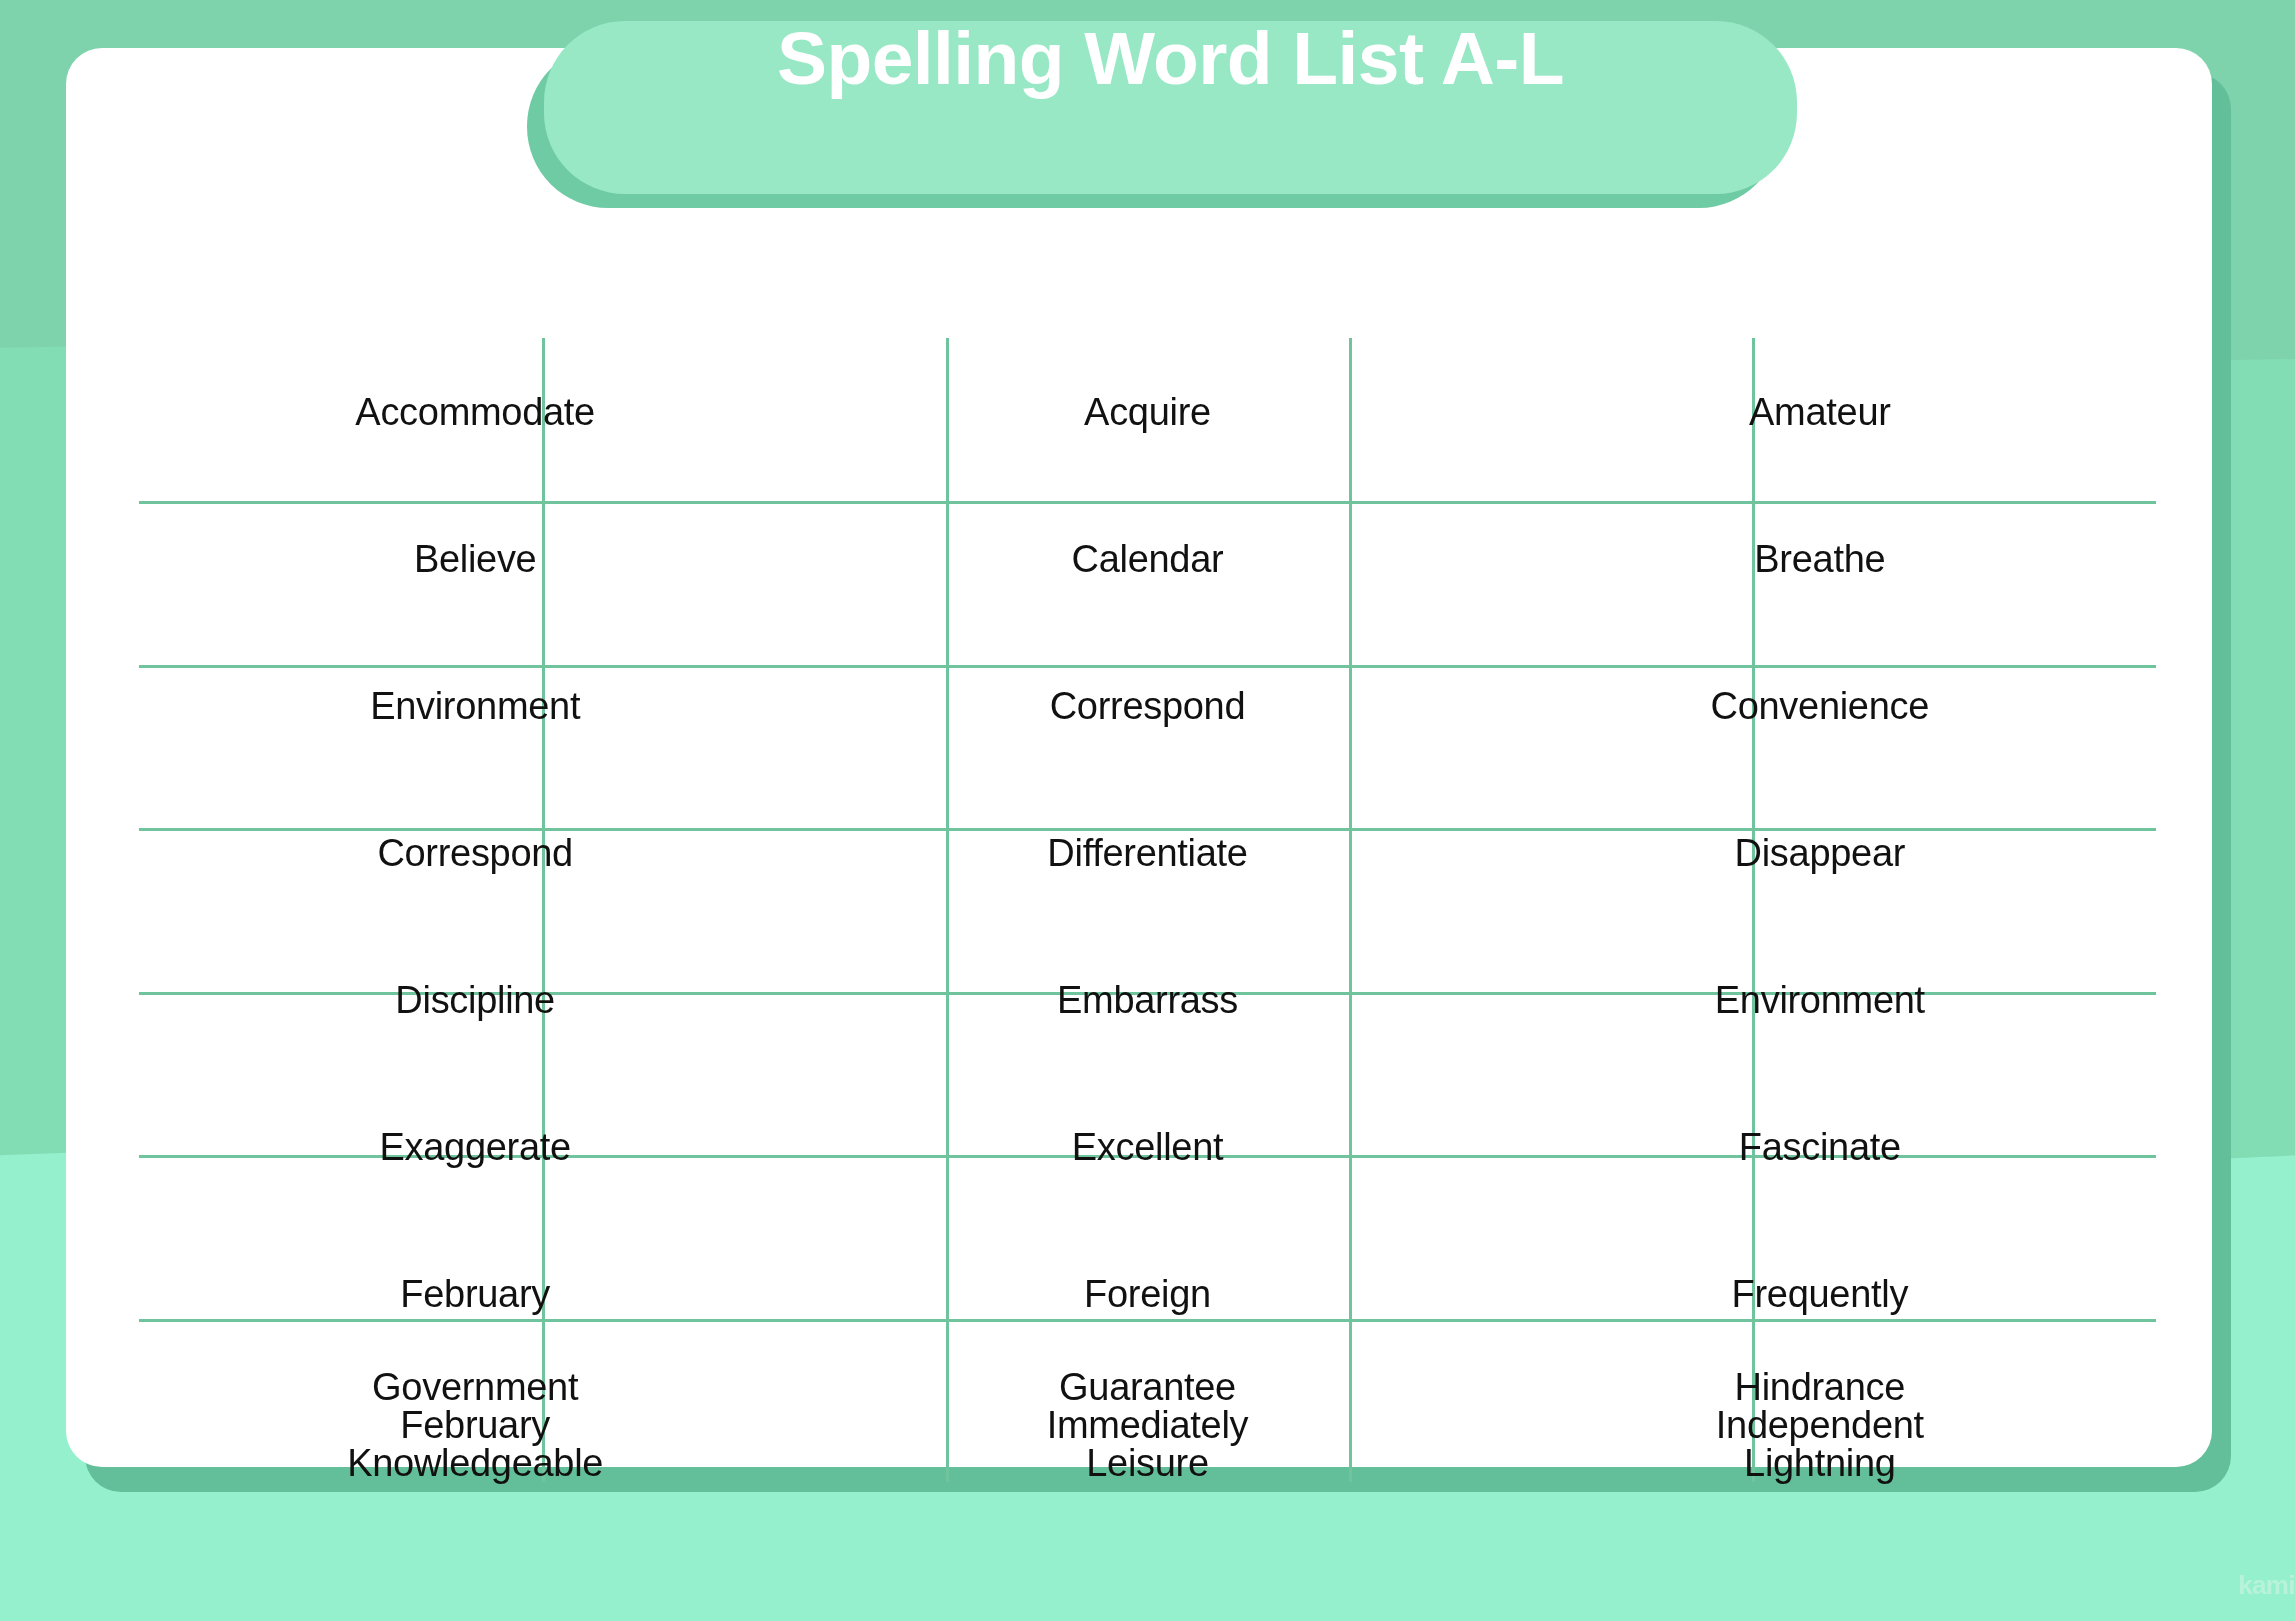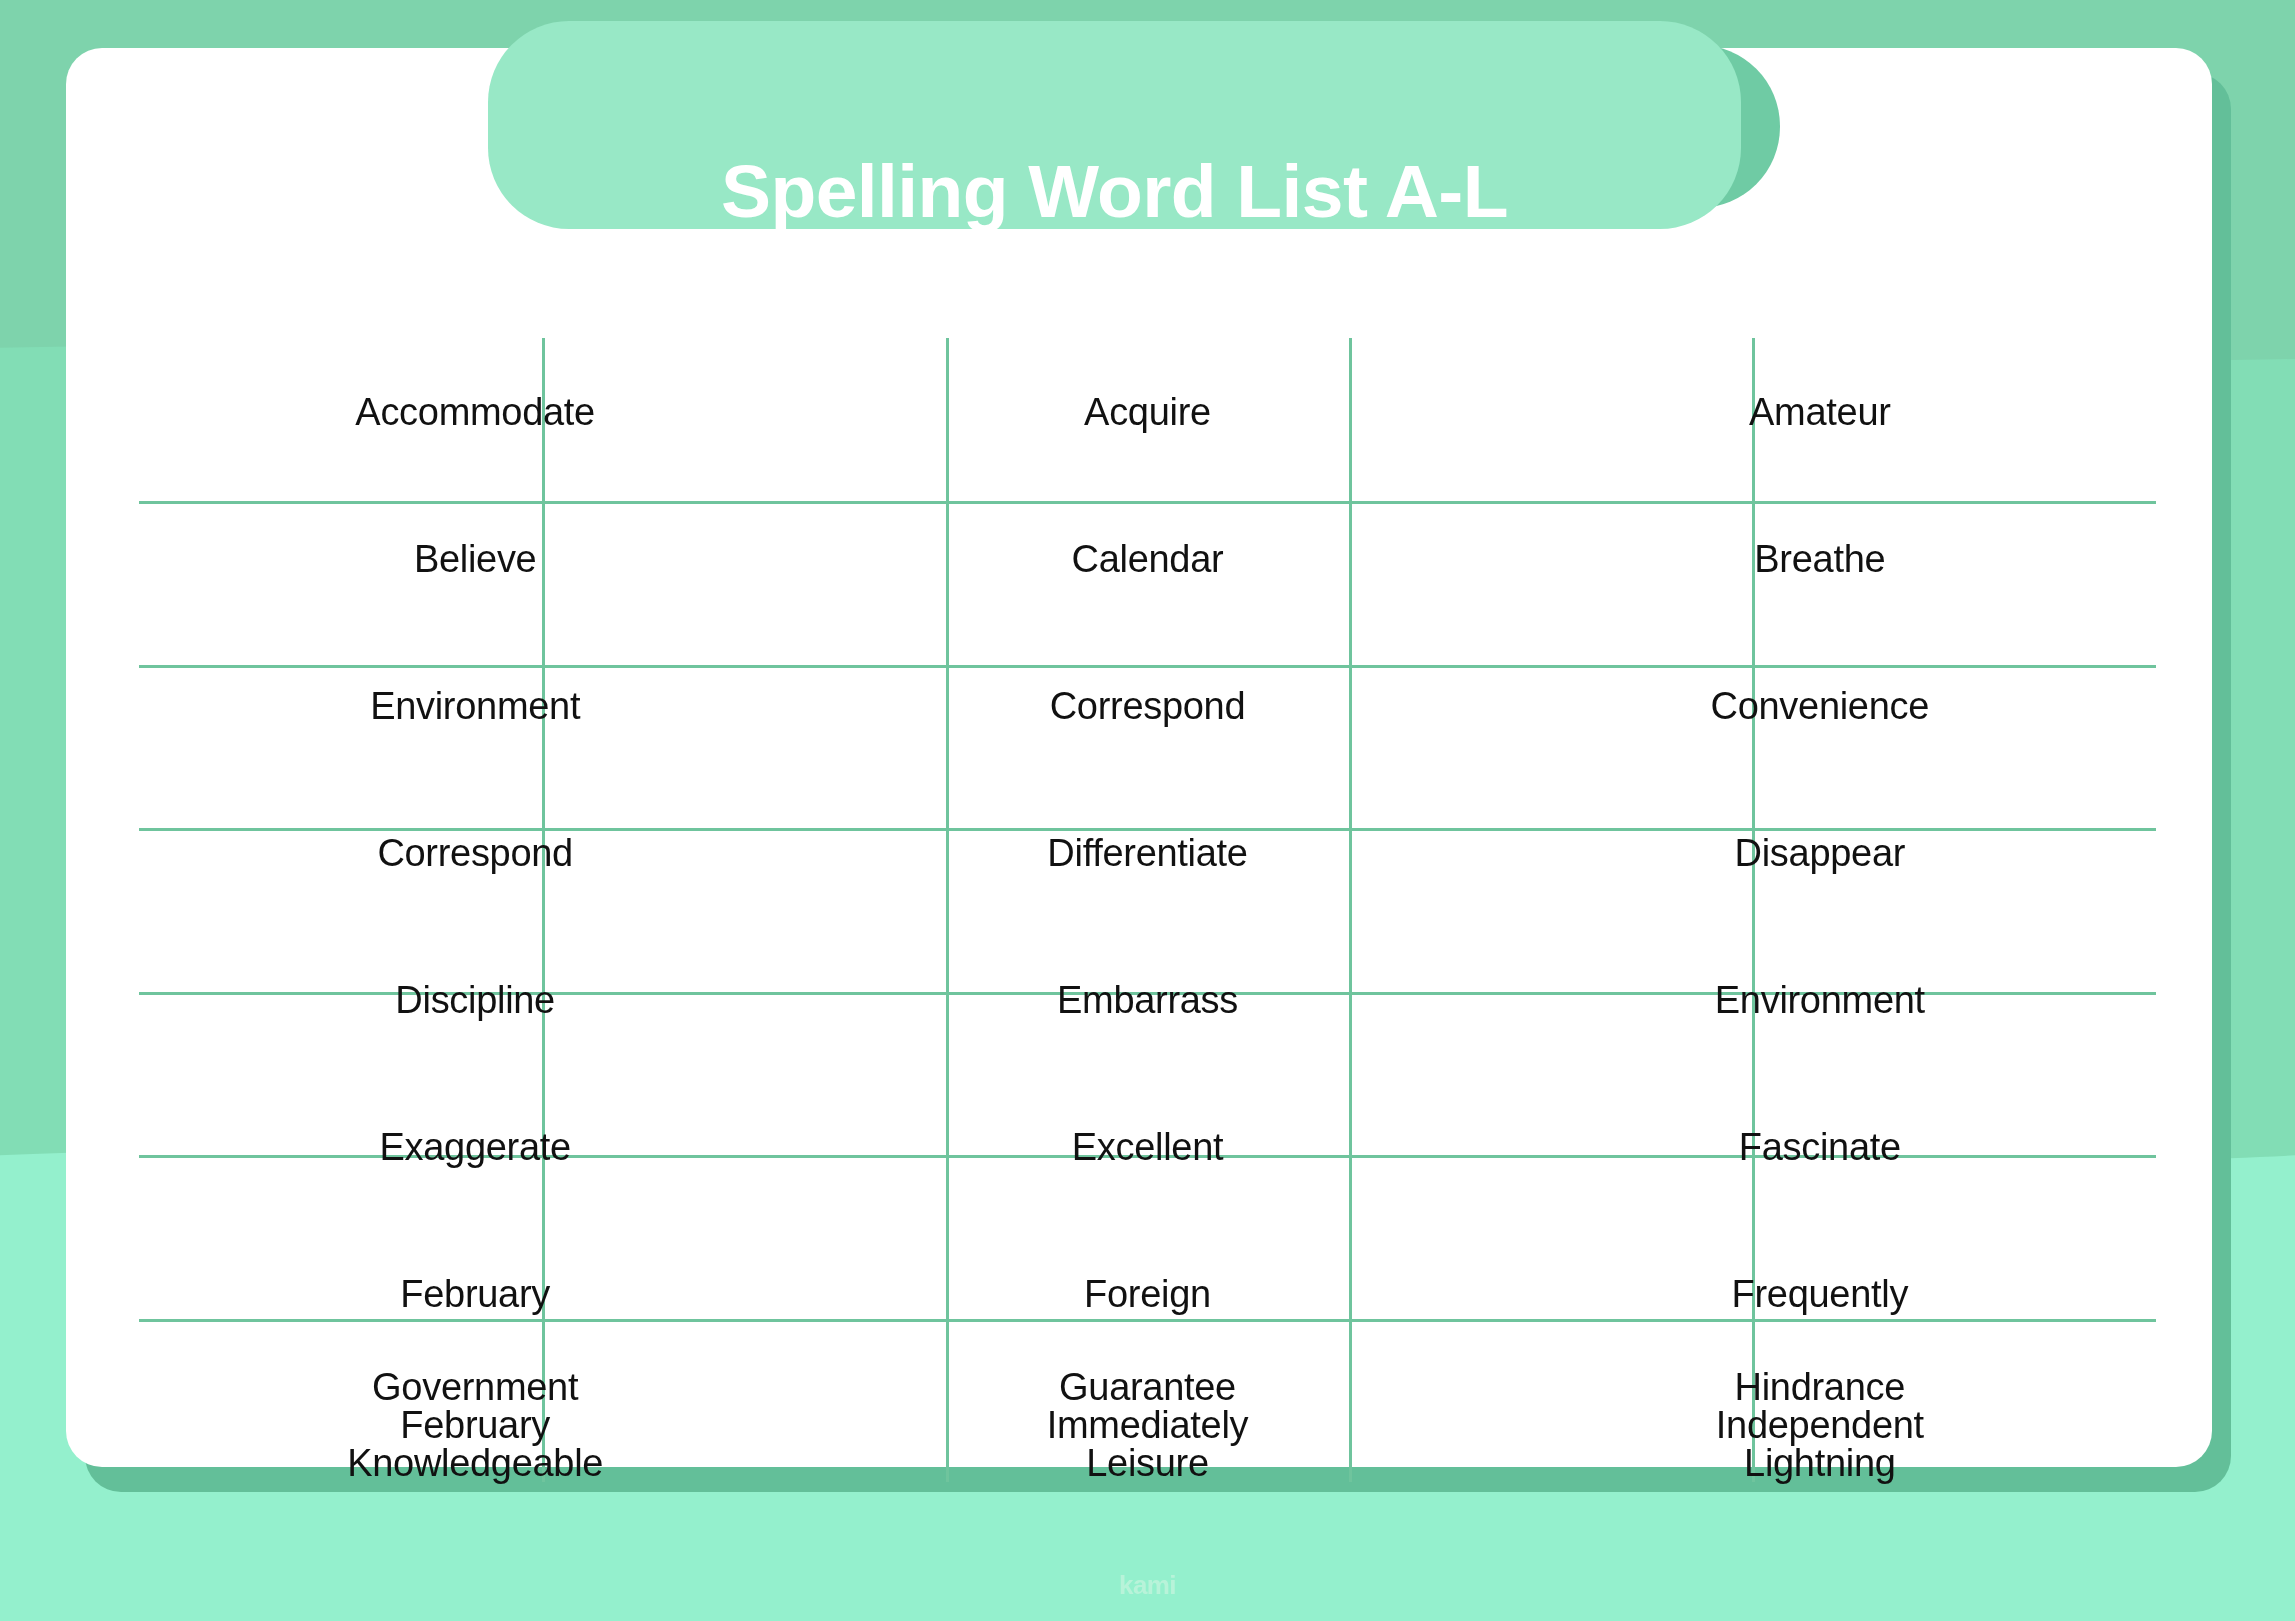--- a/index.html
+++ b/index.html
@@ -46,28 +46,28 @@
     left: 527px;
     top: 45px;
     width: 1253px;
     height: 163px;
     background: #6fcba4;
     border-radius: 81px;
   }
 
   .banner {
     position:absolute;
-    left: 488px;
+    left: 544px;
     top: 21px;
     width: 1253px;
-    height: 208px;
+    height: 173px;
     background: #98e8c6;
     border-radius: 81px;
     display:flex;
-    align-items:flex-end;
+    align-items:flex-start;
     justify-content:center;
   }
 
   .banner-title {
     font-size: 75px;
     font-weight: 700;
     color: #ffffff;
     letter-spacing: -0.6px;
     white-space: nowrap;
     line-height: 1;
@@ -123,21 +123,21 @@
     background: #6fc49d;
     z-index: 1;
   }
 
   
   .footer-logo {
     position:absolute;
     left: 0;
     right: 0;
     bottom: 21px;
-    text-align:center;
+    text-align:right;
     font-size: 26px;
     font-weight: 700;
     color: #b8f3d9;
     letter-spacing: -0.6px;
   }
 </style>
 </head>
 <body>
 
 <svg id="bg-layers" viewBox="0 0 4093 2892" preserveAspectRatio="none" xmlns="http://www.w3.org/2000/svg">

